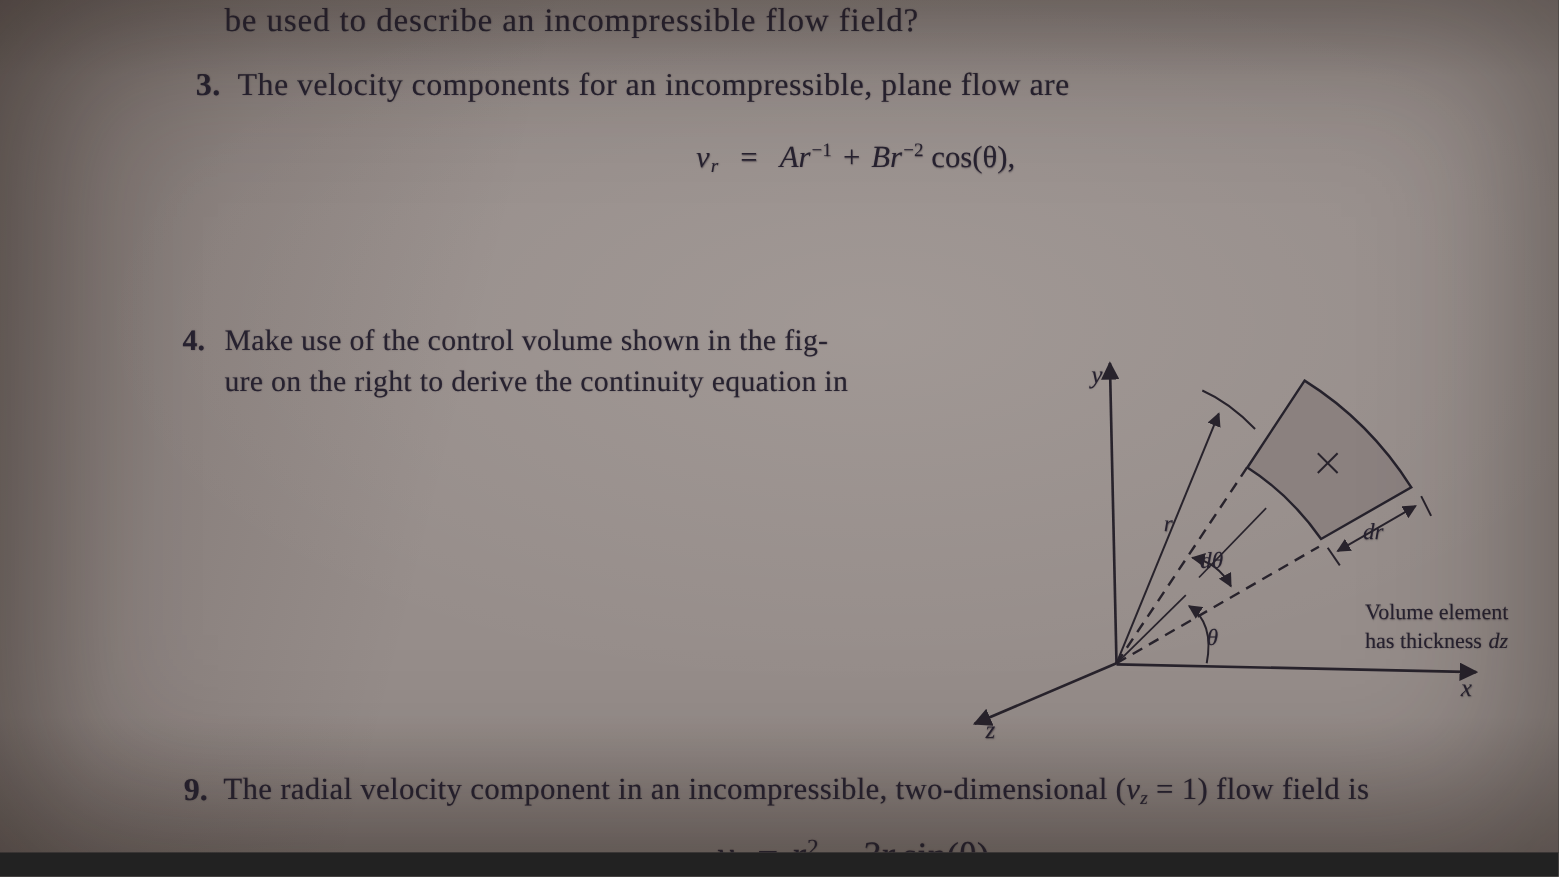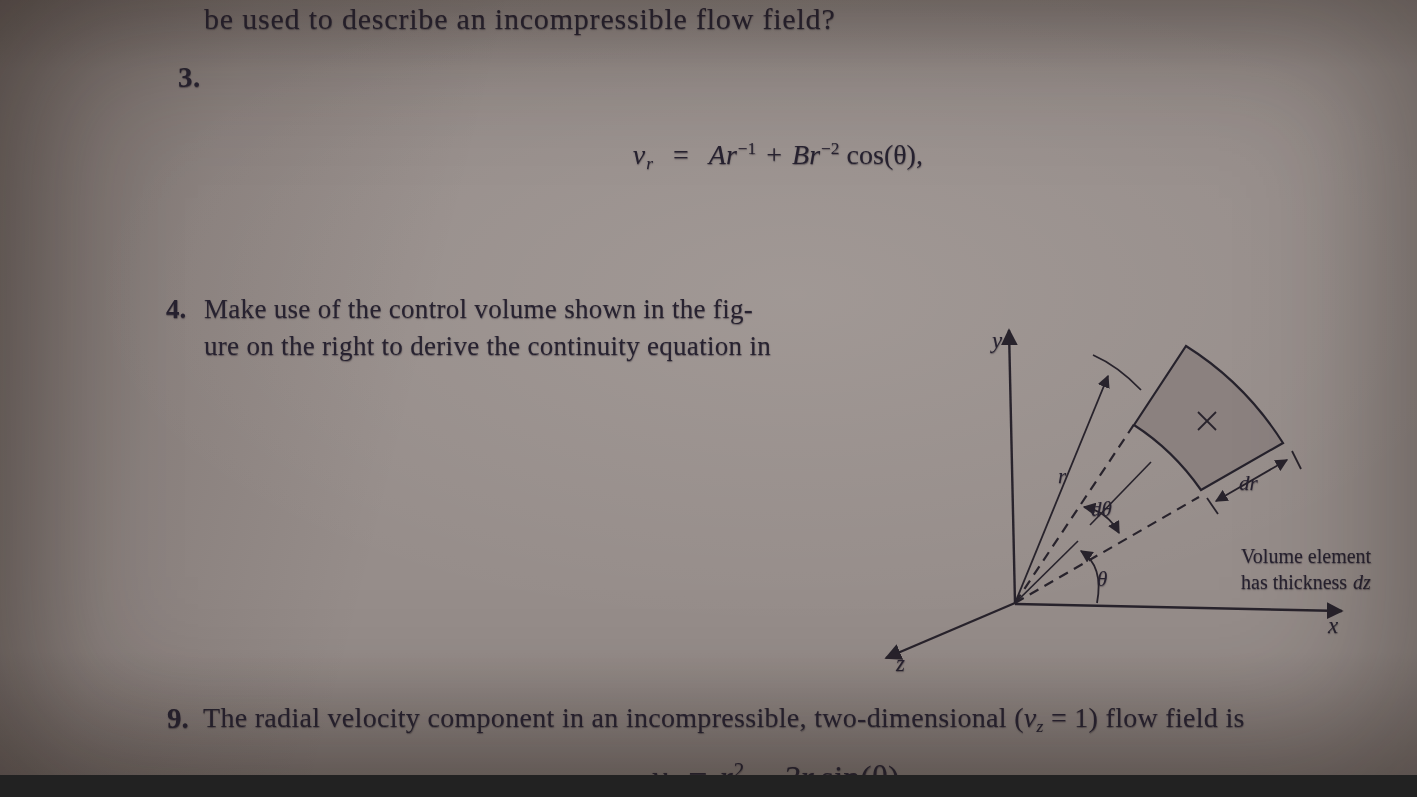--- a/index.html
+++ b/index.html
@@ -24,34 +24,35 @@
   .intro{font-size:30px;letter-spacing:0.8px;}
   .big{font-size:29px;letter-spacing:0.4px;}
   .it{font-style:italic;}
   .eq{position:absolute;white-space:nowrap;font-size:28px;}
   .eq .var{font-style:italic;}
   .eq .sub{font-size:0.62em;font-style:italic;vertical-align:-0.28em;margin-left:1px;}
   .eq .sup{font-size:0.62em;font-style:normal;vertical-align:0.55em;margin-left:1px;}
   .eq .rel{display:inline-block;margin:0 20px;}
   .eq .op{display:inline-block;margin:0 10px;}
   .eq .fn{margin-left:7px;}
-  .eq .lhs{display:inline-block;min-width:40px;margin-top:12px;}
+  .eq .lhs{display:inline-block;min-width:40px;}
   svg text{font-family:"Liberation Serif","DejaVu Serif",serif;fill:#272230;}
   svg .axlbl{font-size:23px;font-style:italic;}
   svg .smlbl{font-size:21px;font-style:italic;}
   svg .cap{font-size:20px;font-style:normal;}
 </style>
 </head>
 <body>
 
 <div class="page">
 
   <div class="line intro" style="left:204px;top:2px">be used to describe an incompressible flow field?</div>
 
   <div class="pnum big" style="left:178px;top:61px">3.</div>
+  <div class="line big" style="left:216px;top:61px">The velocity components for an incompressible, plane flow are</div>
 
   <div class="eq" style="left:613px;top:127px">
     <span class="lhs"><span class="var">v</span><sub class="sub">r</sub></span><span class="rel">=</span><span class="var">Ar</span><sup class="sup">−1</sup><span class="op">+</span><span class="var">Br</span><sup class="sup">−2</sup><span class="fn">cos(θ),</span>
   </div>
 
 
   <div class="pnum" style="left:166px;top:294px;font-size:27px">4.</div>
   <div class="line" style="left:204px;top:331px;font-size:27px">ure on the right to derive the continuity equation in</div>
   <div class="line" style="left:204px;top:294px;font-size:27px">Make use of the control volume shown in the fig-</div>
 

